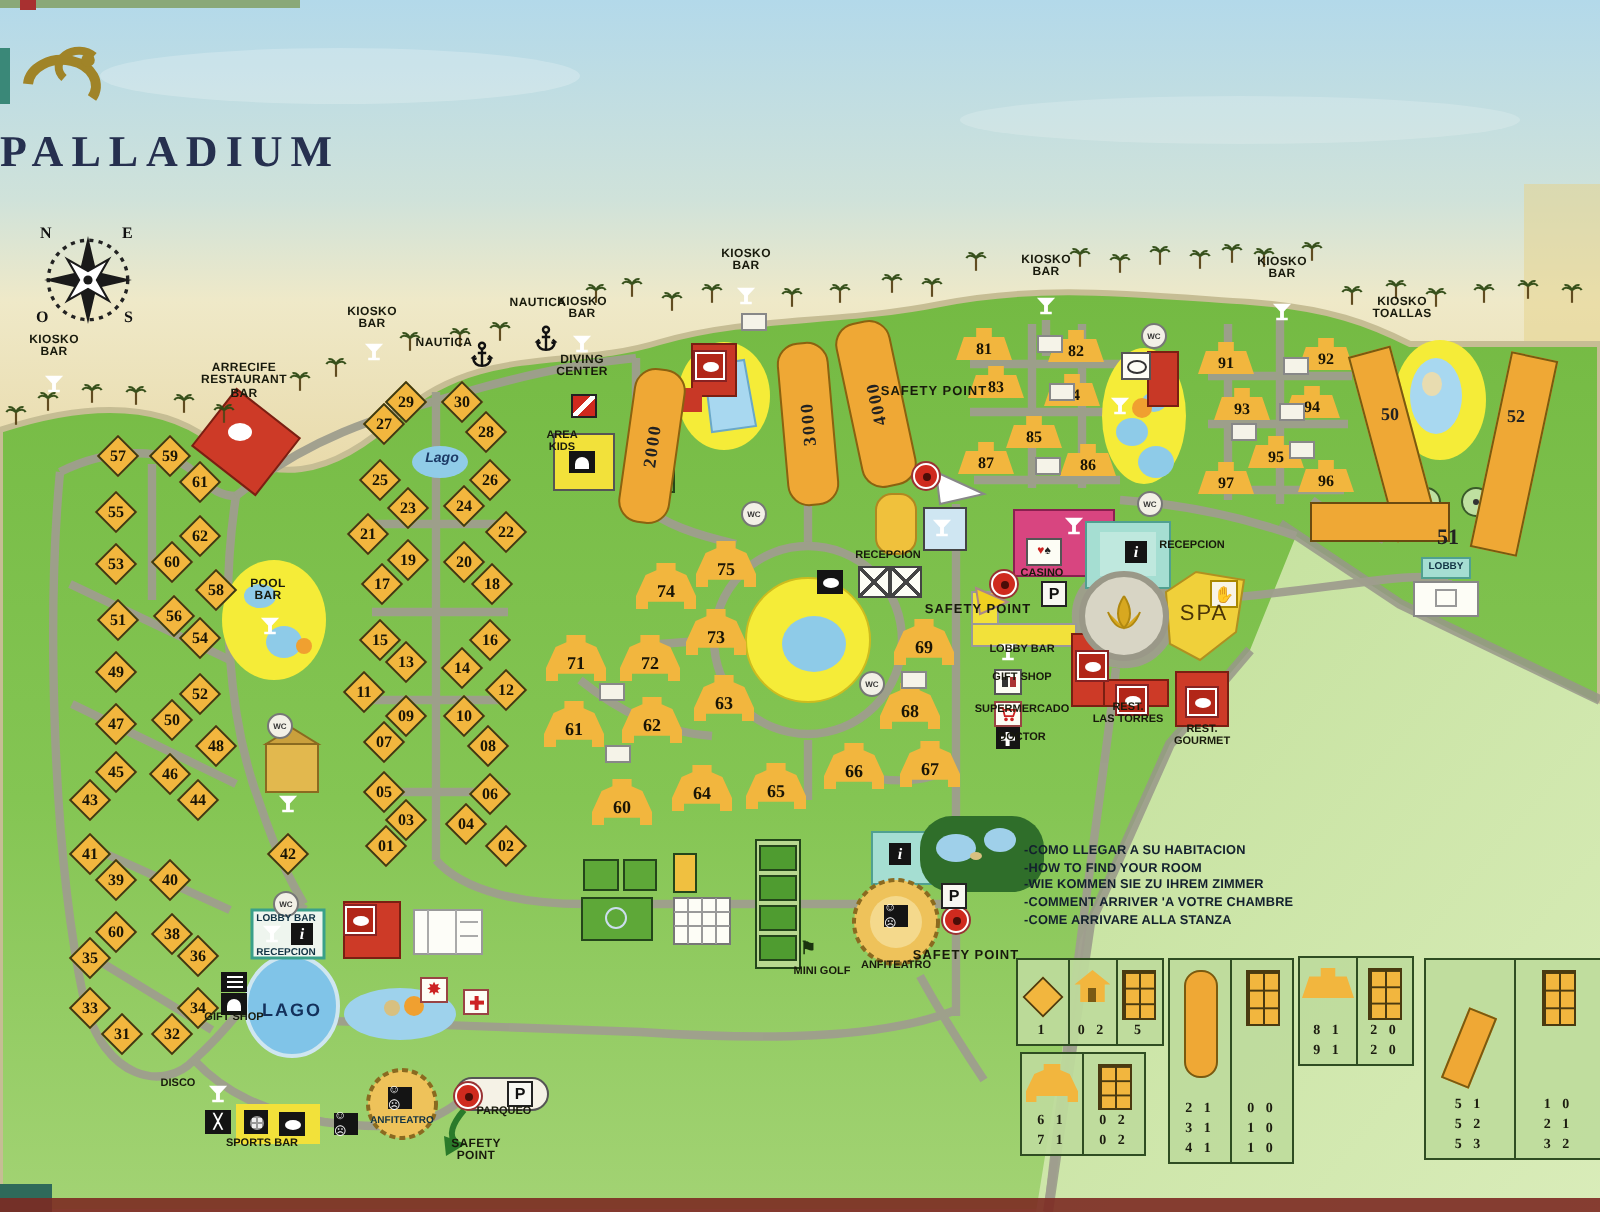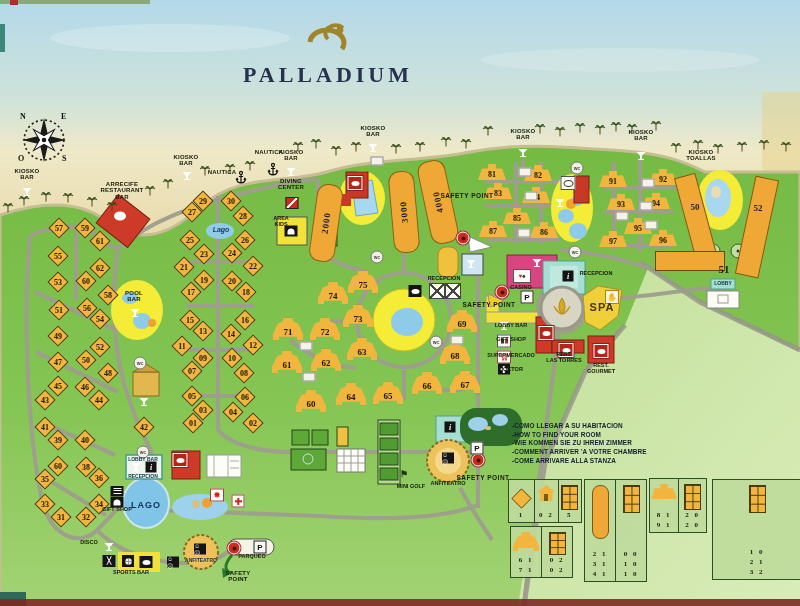--- a/index.html
+++ b/index.html
@@ -2,21 +2,21 @@
 <html><head>
 <meta charset="utf-8">
 <style>
   html,body{margin:0;padding:0;background:#888;}
   #stage{position:relative;width:800px;height:606px;overflow:hidden;
     font-family:"Liberation Sans",sans-serif;background:#b5dcec;}
   #bg{position:absolute;left:0;top:0;z-index:1;}
   #markers{position:absolute;left:0;top:0;width:800px;height:606px;z-index:5;}
   #markers>div{position:absolute;transform:translate(-50%,-50%);}
   
-  .hdr{position:absolute;left:0;top:0;width:656px;text-align:center;z-index:4;}
+  .hdr{position:absolute;left:0;top:0;width:656px;text-align:left;z-index:4;}
   .brand{font-family:"Liberation Serif",serif;font-size:22px;letter-spacing:4px;
     color:#26304f;font-weight:600;}
   .tagline{font-family:"Liberation Serif",serif;font-size:11px;letter-spacing:2.5px;
     color:#2a3554;font-weight:600;margin-top:1px;}
   
   .dia{width:21px;height:21px;z-index:5;}
   .dia i{position:absolute;inset:3px;background:#f2b63e;border:1px solid #3c3a14;
     transform:rotate(45deg);}
   .dia b,.bell b,.trap b{position:absolute;inset:0;display:flex;align-items:center;
     justify-content:center;font:bold 8px "Liberation Serif",serif;color:#1a1505;}
@@ -34,21 +34,21 @@
   
   .lbl{white-space:pre-line;text-align:center;color:#181a0c;z-index:7;line-height:1.08;}
   .t{font-size:6px;font-weight:bold;letter-spacing:.2px;}
   .t5{font-size:5.5px;font-weight:bold;}
   .t4{font-size:5px;font-weight:bold;color:#134;}
   .tl{font-size:5.5px;font-weight:bold;text-align:left;transform:translate(0,-50%);}
   .v{font-size:6.5px;font-weight:bold;transform:translate(-50%,-50%) rotate(-90deg);
     white-space:nowrap;letter-spacing:.5px;}
   .it{font-style:italic;font-size:7px;color:#1c3a66;font-weight:bold;}
   .lago{font-size:9px;font-weight:bold;color:#13315c;letter-spacing:1px;}
-  .spa{font-size:11px;font-weight:bold;color:#4a3508;letter-spacing:1px;}
+  .spa{font-size:11px;font-weight:normal;color:#4a3508;letter-spacing:1px;}
   .num{font-size:9px;font-weight:bold;color:#222;
     font-family:"Liberation Serif",serif;}
   .num10{font-size:11px;font-weight:bold;color:#222;font-family:"Liberation Serif",serif;}
   
   .ic{z-index:6;display:flex;align-items:center;justify-content:center;}
   .ic svg{display:block;}
   .ic-wc{width:11px;height:11px;border-radius:50%;background:#f2f0e6;border:1px solid #777;
     font:bold 4px "Liberation Sans",sans-serif;color:#333;}
   .ic-P{width:11px;height:11px;background:#f8f8f2;border:1.5px solid #222;
     font:bold 8px "Liberation Sans",sans-serif;color:#111;}
@@ -1151,20 +1151,26 @@
 9 1</div>
         </div>
         <div class="lgc">
           <div class="lgs s-grid"></div>
           <div class="lgn">2 0
 2 0</div>
         </div>
       </div>
       <div class="lgp" style="left: 712px; top: 479px; width: 88px; height: 99px;">
         <div class="lgc">
+          <div class="lgs s-slant"></div>
+          <div class="lgn">5 1
+5 2
+5 3</div>
+        </div>
+        <div class="lgc">
           <div class="lgs s-grid"></div>
           <div class="lgn">1 0
 2 1
 3 2</div>
         </div>
       </div>
     </div>
   <div id="howto">
       <div>-COMO LLEGAR A SU HABITACION</div>
       <div>-HOW TO FIND YOUR ROOM</div>

